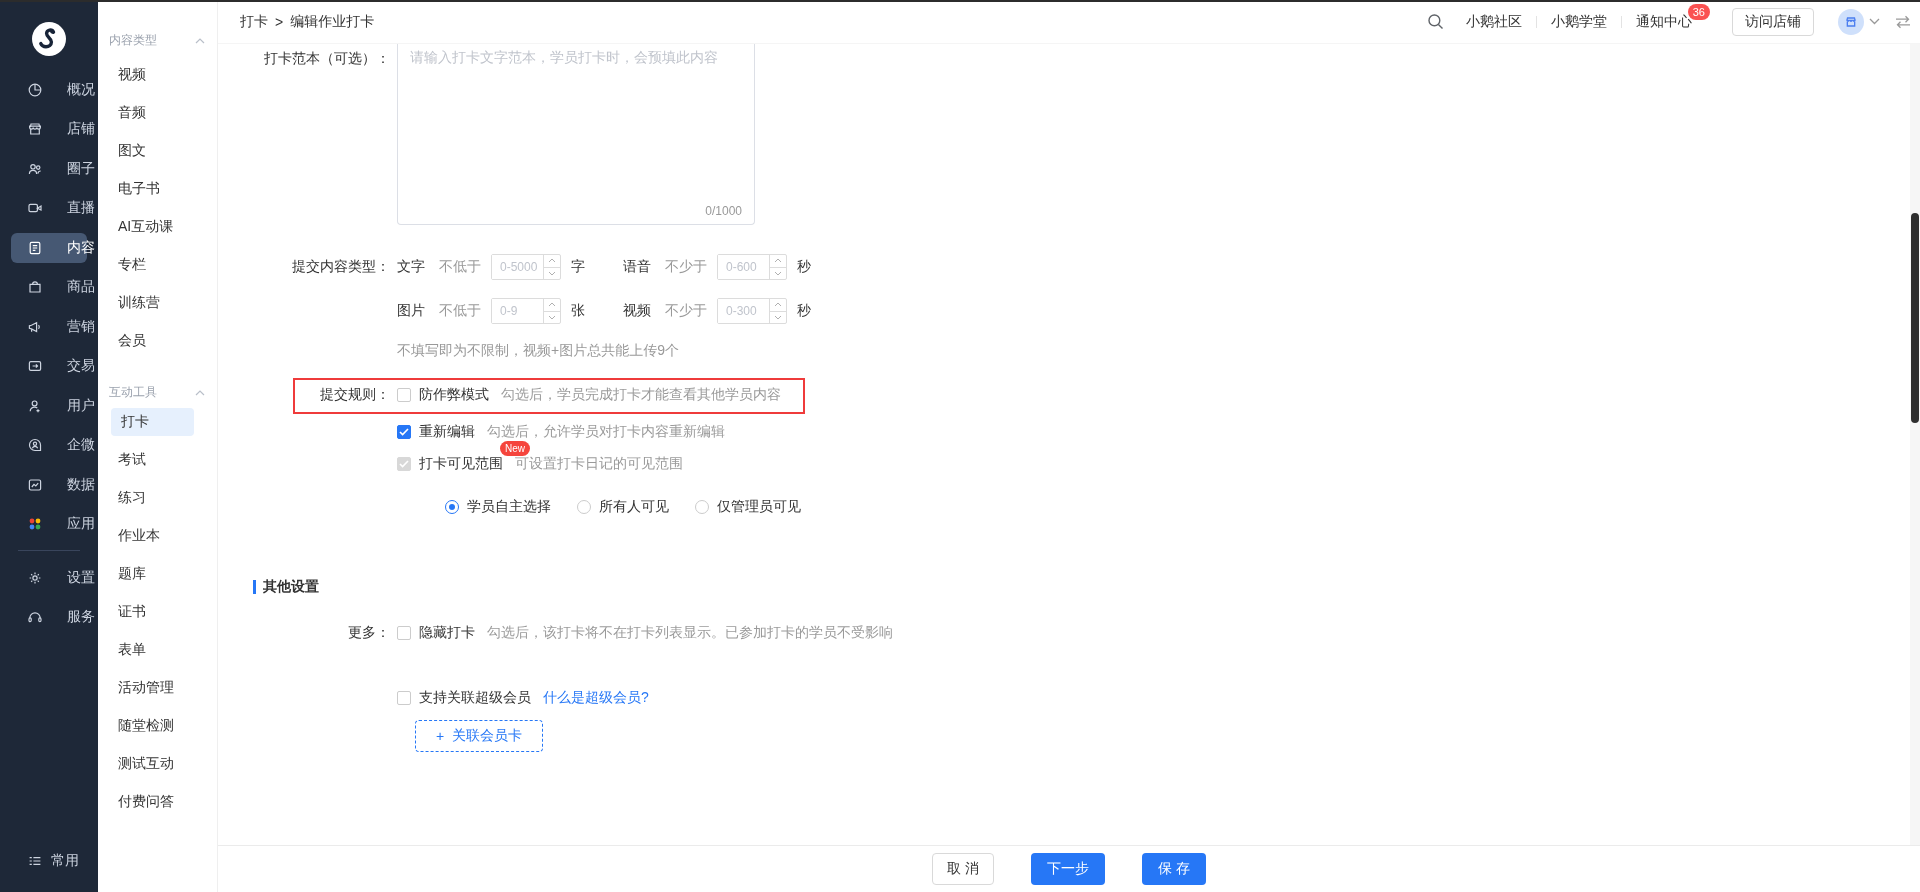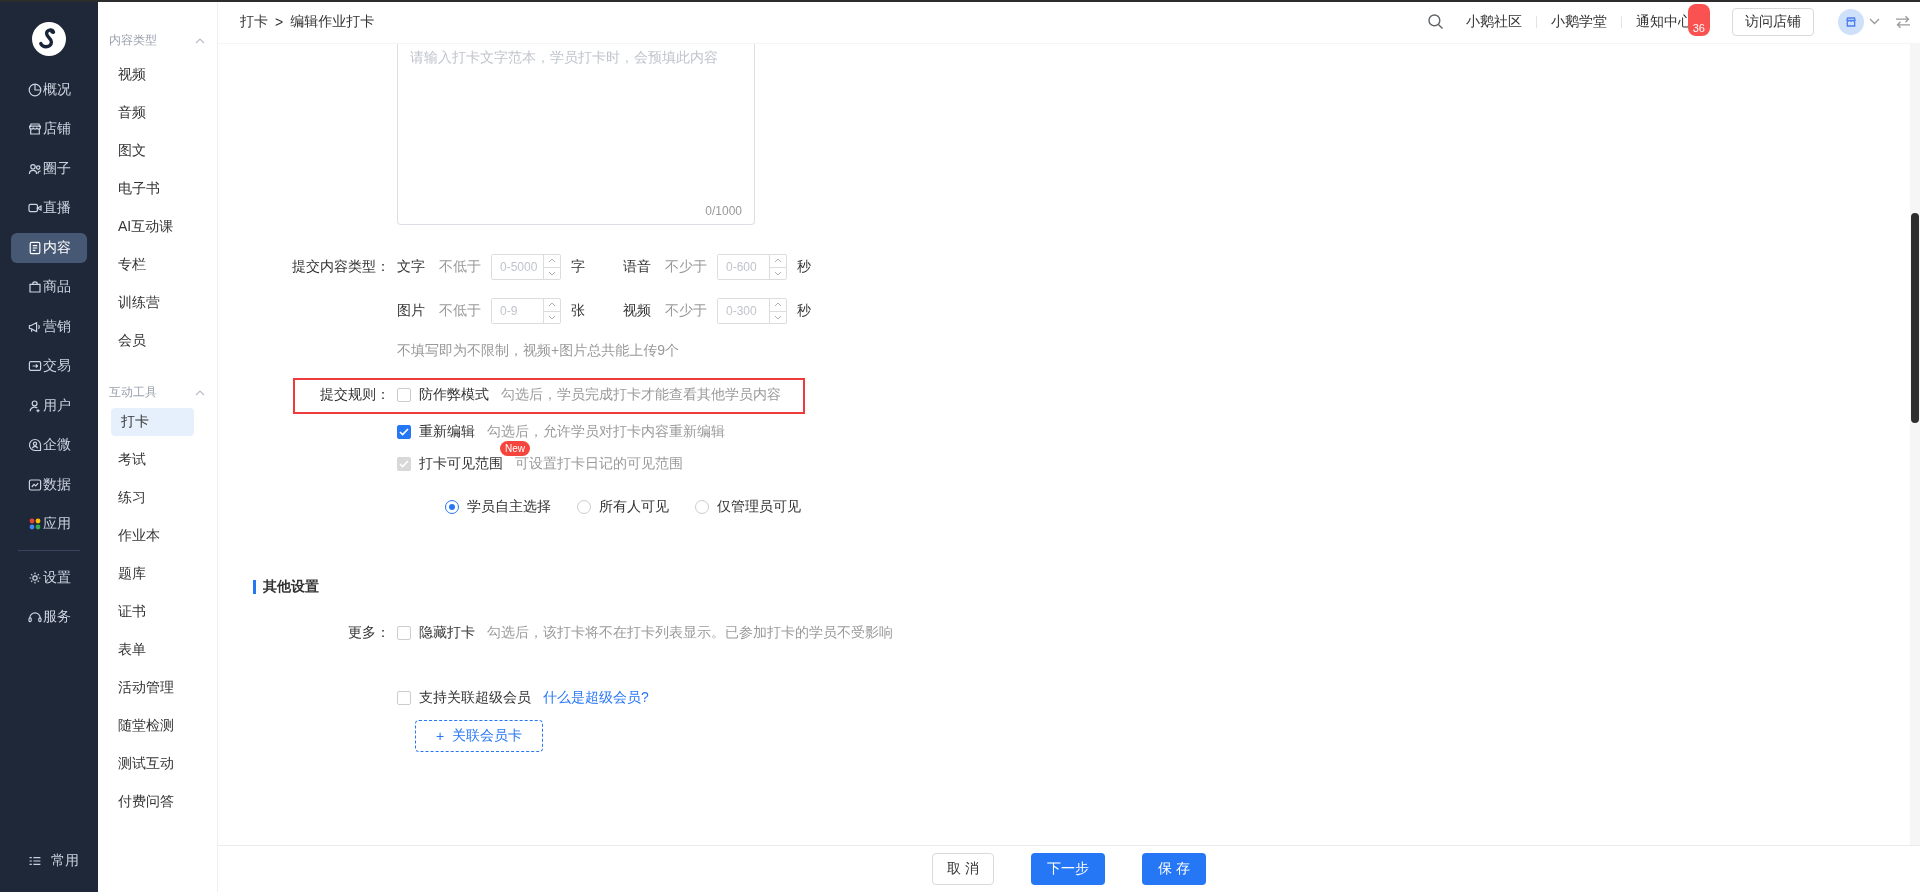--- a/index.html
+++ b/index.html
@@ -11,21 +11,21 @@
   }
   svg { display:block; }
 
   
   .topline { position:absolute; top:0; left:0; right:0; height:2px; background:#2c2c2c; z-index:99; }
 
   
   .sidebar { position:absolute; left:0; top:0; bottom:0; width:98px; background:#1e2838; z-index:5; }
   .logo { position:absolute; top:22px; left:32px; width:34px; height:34px; cursor:pointer; }
   .nav { position:absolute; top:70px; left:0; right:0; }
-  .nav-item { position:relative; height:39.5px; display:flex; align-items:center; padding-left:27px; gap:0; color:#cdd4e0; cursor:pointer; }
+  .nav-item { position:relative; height:39.5px; display:flex; align-items:center; padding-left:27px; gap:24px; color:#cdd4e0; cursor:pointer; }
   .nav-item .nv-ic { position:relative; z-index:1; }
   .nav-item span { position:relative; z-index:1; }
   .nav-item.selected { color:#fff; }
   .nav-item.selected::before { content:""; position:absolute; left:11px; right:11px; top:5px; bottom:5px; background:#465873; border-radius:6px; }
   .nav-divider { height:1px; background:#39455c; margin:6px 18px 7px; }
   .nav-bottom { position:absolute; bottom:17px; left:0; right:0; height:28px; display:flex; align-items:center; padding-left:27px; gap:8px; color:#cdd4e0; cursor:pointer; }
 
   
   .subsidebar { position:absolute; left:98px; top:0; bottom:0; width:120px; background:#fff; border-right:1px solid #efefef; z-index:4; }
   .sub-group-label { height:15px; display:flex; align-items:center; justify-content:space-between; padding:0 12px 0 11px; color:#9aa1ad; font-size:12px; }
@@ -36,21 +36,21 @@
   .sub-item.selected { height:28px; margin:5px 23px 5px 13px; padding-left:10px; background:#e6f0fd; border-radius:4px; }
 
   
   .header { position:absolute; left:218px; right:0; top:0; height:44px; background:#fff; display:flex; align-items:center; border-bottom:1px solid #f5f5f5; z-index:3; }
   .breadcrumb { margin-left:22px; display:flex; align-items:center; gap:7px; }
   .header-right { margin-left:auto; display:flex; align-items:center; padding-right:4px; }
   .search-btn { margin-right:22px; cursor:pointer; }
   .hlink { color:#333; cursor:pointer; }
   .hdivider { width:1px; height:12px; background:#e3e3e3; margin:0 14px; }
   .notif { position:relative; }
-  .notif-badge { position:absolute; top:-9px; right:-18px; background:#fa5151; color:#fff; font-size:11px; height:16px; line-height:16px; padding:16px 5px; border-radius:8px; }
+  .notif-badge { position:absolute; top:-9px; right:-18px; background:#fa5151; color:#fff; font-size:11px; height:16px; line-height:16px; padding:0 5px; border-radius:8px; }
   .visit-shop { margin-left:40px; height:28px; padding:0 12px; border:1px solid #d9d9d9; border-radius:4px; background:#fff; font-size:14px; color:#333; cursor:pointer; }
   .avatar { margin-left:24px; width:26px; height:26px; border-radius:50%; background:#cfe0fb; display:flex; align-items:center; justify-content:center; cursor:pointer; }
   .chev-down { margin-left:5px; cursor:pointer; }
   .exchange { margin:0 4px 0 14px; cursor:pointer; }
 
   
   .content { position:absolute; left:218px; top:44px; right:0; bottom:47px; background:#fff; overflow:hidden; }
   .frow { position:absolute; left:0; right:20px; display:flex; align-items:center; }
   .flabel { width:172px; flex:none; text-align:right; color:#333; }
   .ctrl { margin-left:7px; display:flex; align-items:center; }
@@ -317,20 +317,23 @@
       </svg>
     <svg class="exchange" width="18" height="14" viewBox="0 0 18 14" stroke="#9a9a9a" stroke-width="1.3" fill="none">
         <path d="M2 4.2h12.5M11.5 1.2l3 3-3 3"></path>
         <path d="M16 9.8H3.5M6.5 6.8l-3 3 3 3"></path>
       </svg>
   </div>
 </div>
 
 <div class="content">
 
+  <div class="frow tpl-label">
+    <span class="flabel">打卡范本（可选）：</span>
+  </div>
   <div class="tpl-box">
     <textarea placeholder="请输入打卡文字范本，学员打卡时，会预填此内容" style=""></textarea>
     <span class="tpl-counter">0/1000</span>
   </div>
 
   <div class="frow ct-row1">
     <span class="flabel">提交内容类型：</span>
     <div class="ctrl">
       <span class="ct-name">文字</span>
       <span class="ct-cond">不低于</span>

